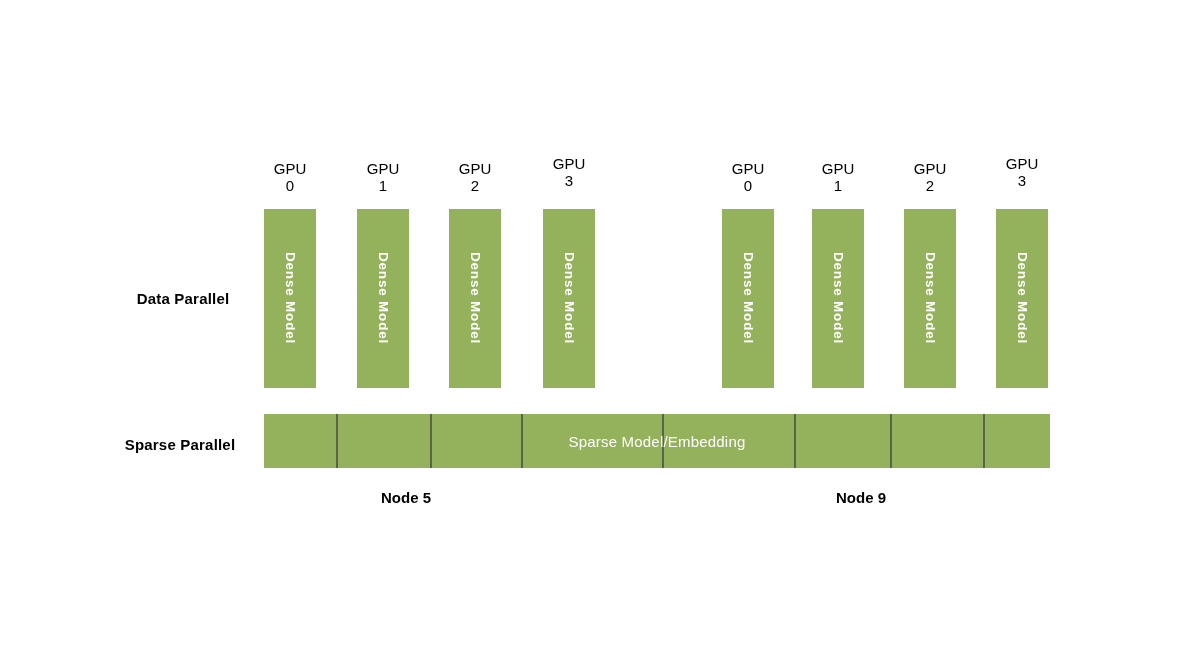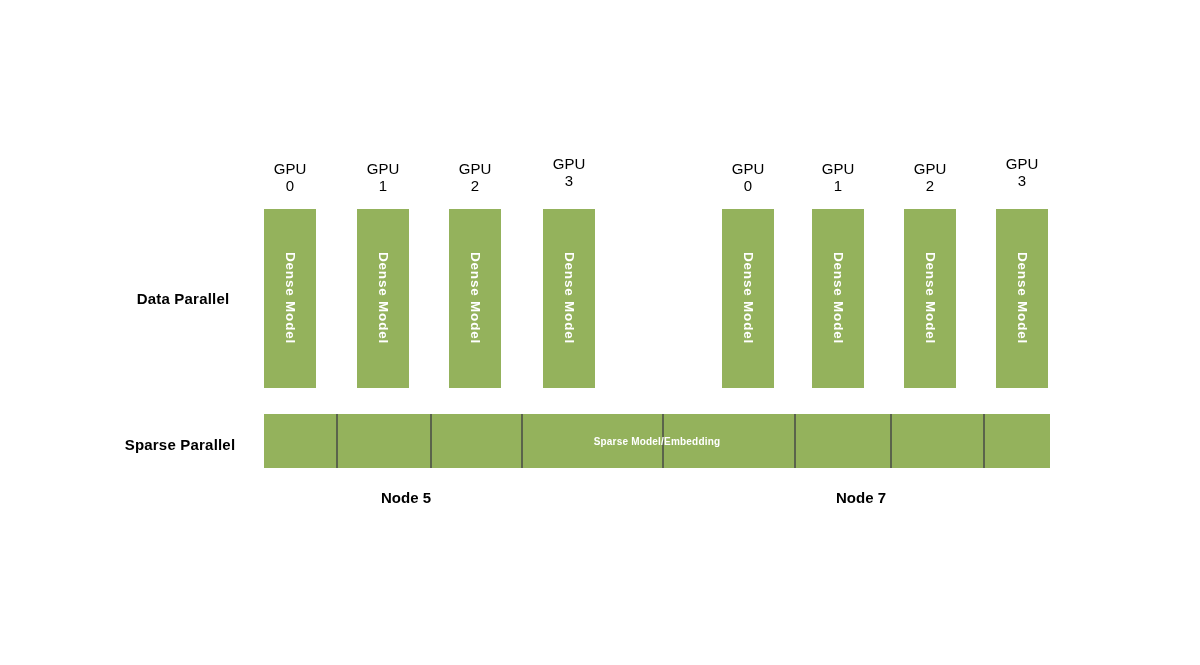--- a/index.html
+++ b/index.html
@@ -81,22 +81,22 @@
   }
   .sparse-bar .sparse-label {
     position: absolute;
     left: 0;
     top: 0;
     width: 100%;
     height: 100%;
     display: flex;
     align-items: center;
     justify-content: center;
-    font-size: 10px;
-    font-weight: bold;
+    font-size: 15px;
+    font-weight: normal;
     color: var(--bar-text, #fff);
     z-index: 2;
     letter-spacing: 0.2px;
   }
 
   
   .node-label {
     position: absolute;
     top: 489px;
     width: 200px;
@@ -179,15 +179,15 @@
     <div class="divider" style="left:166px"></div>
     <div class="divider" style="left:257px"></div>
     <div class="divider" style="left:398px"></div>
     <div class="divider" style="left:530px"></div>
     <div class="divider" style="left:626px"></div>
     <div class="divider" style="left:719px"></div>
     <div class="sparse-label">Sparse Model/Embedding</div>
   </div>
 
   <div class="node-label" id="node0-label">Node 5</div>
-  <div class="node-label" id="node1-label">Node 7</div>
+  <div class="node-label" id="node1-label">Node 9</div>
 
 </div>
 
 </body></html>

